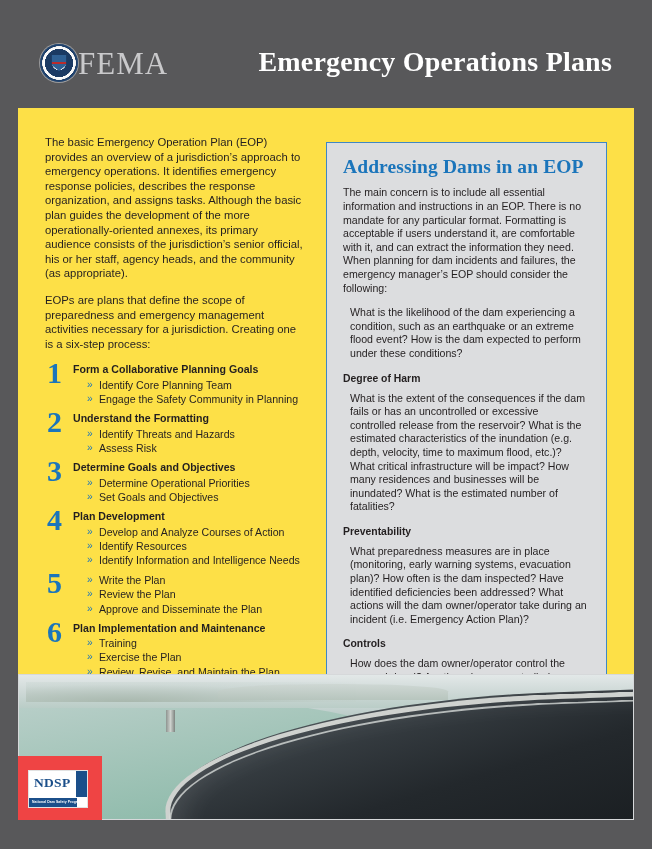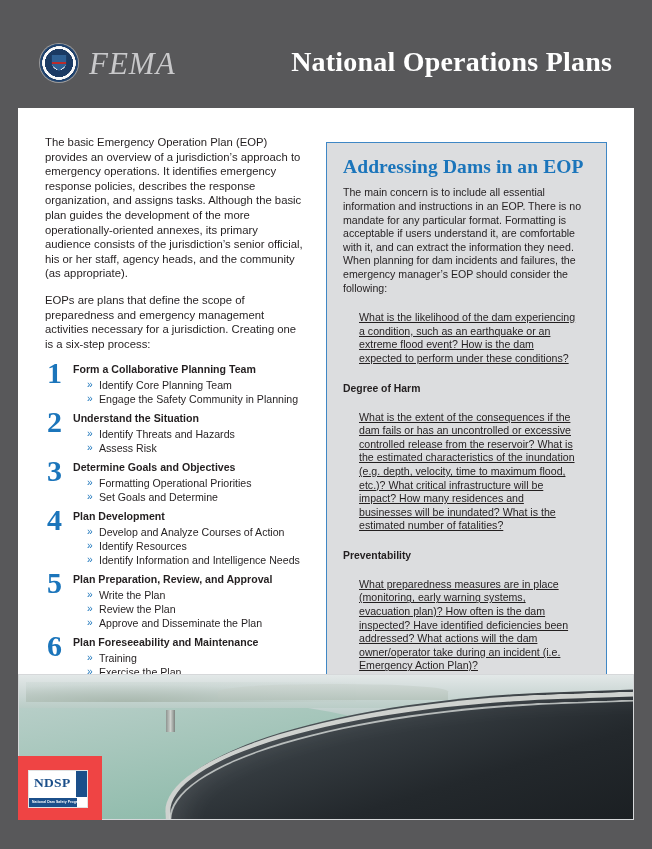--- a/index.html
+++ b/index.html
@@ -54,27 +54,25 @@
   .fema-seal::after {
     content: "";
     position: absolute;
     left: 50%; top: 50%;
     width: 15px; height: 16px;
     transform: translate(-50%, -50%);
     background: linear-gradient(180deg, #2f6094 0%, #2f6094 42%, #bb2b2b 43%, #bb2b2b 56%, #2f6094 57%, #2f6094 100%);
     clip-path: polygon(0% 0%, 100% 0%, 100% 62%, 50% 100%, 0% 62%);
   }
   #fema-wordmark {
-    margin-left: 11px;
     font-family: "Liberation Serif", serif;
     font-size: 31px;
     letter-spacing: 1px;
     color: #c9c9cb;
     line-height: 1;
-    font-style: italic;
   }
   #header-title {
     position: absolute;
     right: 22px;
     top: 50%;
     transform: translateY(-52%);
     font-family: "Liberation Serif", serif;
     font-weight: bold;
     font-size: 28px;
     color: #ffffff;
@@ -82,21 +80,21 @@
     white-space: nowrap;
   }
 
   
   #sheet {
     position: absolute;
     left: 18px;
     top: 108px;
     width: 616px;
     height: 712px;
-    background: #ffffff;
+    background: #fde047;
     overflow: hidden;
   }
 
   
   #left-col {
     position: absolute;
     left: 27px;
     top: 27px;
     width: 258px;
   }
@@ -198,22 +196,21 @@
     font-size: 10.4px;
     font-weight: bold;
     color: #231f20;
     margin: 0 0 1px 0;
     line-height: 13px;
   }
   .panel-sec-b {
     font-size: 10.6px;
     line-height: 13.6px;
     color: #231f20;
-    margin: 16px;
-    text-decoration: underline;
+    margin: 7px;
   }
 
   
   #photo {
     position: absolute;
     left: 0;
     bottom: 0;
     width: 616px;
     height: 146px;
     overflow: hidden;
@@ -381,82 +378,81 @@
 </head>
 <body>
 
 <div id="page">
 
   <div id="header-band">
     <div id="fema-lockup">
       <div class="fema-seal"></div>
       <div id="fema-wordmark">FEMA</div>
     </div>
-    <div id="header-title">National Operations Plans</div>
+    <div id="header-title">Emergency Operations Plans</div>
   </div>
 
   <div id="sheet">
 
     <div id="left-col">
 
       <p class="body-para">The basic Emergency Operation Plan (EOP) provides an overview of a jurisdiction’s approach to emergency operations. It identifies emergency response policies, describes the response organization, and assigns tasks. Although the basic plan guides the development of the more operationally-oriented annexes, its primary audience consists of the jurisdiction’s senior official, his or her staff, agency heads, and the community (as appropriate).</p>
       <p class="body-para">EOPs are plans that define the scope of preparedness and emergency management activities necessary for a jurisdiction. Creating one is a six-step process:</p>
 
       <div id="steps">
 
         <div class="step">
           <div class="step-num">1</div>
-          <p class="step-title">Form a Collaborative Planning Team</p>
+          <p class="step-title">Form a Collaborative Planning Goals</p>
           <ul class="step-sub">
             <li><span class="guillemet">»</span><span>Identify Core Planning Team</span></li>
             <li><span class="guillemet">»</span><span>Engage the Safety Community in Planning</span></li>
           </ul>
         </div>
 
         <div class="step">
           <div class="step-num">2</div>
-          <p class="step-title">Understand the Situation</p>
+          <p class="step-title">Understand the Formatting</p>
           <ul class="step-sub">
             <li><span class="guillemet">»</span><span>Identify Threats and Hazards</span></li>
             <li><span class="guillemet">»</span><span>Assess Risk</span></li>
           </ul>
         </div>
 
         <div class="step">
           <div class="step-num">3</div>
           <p class="step-title">Determine Goals and Objectives</p>
           <ul class="step-sub">
-            <li><span class="guillemet">»</span><span>Formatting Operational Priorities</span></li>
-            <li><span class="guillemet">»</span><span>Set Goals and Determine</span></li>
+            <li><span class="guillemet">»</span><span>Determine Operational Priorities</span></li>
+            <li><span class="guillemet">»</span><span>Set Goals and Objectives</span></li>
           </ul>
         </div>
 
         <div class="step">
           <div class="step-num">4</div>
           <p class="step-title">Plan Development</p>
           <ul class="step-sub">
             <li><span class="guillemet">»</span><span>Develop and Analyze Courses of Action</span></li>
             <li><span class="guillemet">»</span><span>Identify Resources</span></li>
             <li><span class="guillemet">»</span><span>Identify Information and Intelligence Needs</span></li>
           </ul>
         </div>
 
         <div class="step">
           <div class="step-num">5</div>
-          <p class="step-title">Plan Preparation, Review, and Approval</p>
           <ul class="step-sub">
             <li><span class="guillemet">»</span><span>Write the Plan</span></li>
             <li><span class="guillemet">»</span><span>Review the Plan</span></li>
             <li><span class="guillemet">»</span><span>Approve and Disseminate the Plan</span></li>
           </ul>
         </div>
 
         <div class="step">
           <div class="step-num">6</div>
-          <p class="step-title">Plan Foreseeability and Maintenance</p>
+          <p class="step-title">Plan Implementation and Maintenance</p>
           <ul class="step-sub">
             <li><span class="guillemet">»</span><span>Training</span></li>
             <li><span class="guillemet">»</span><span>Exercise the Plan</span></li>
             <li><span class="guillemet">»</span><span>Review, Revise, and Maintain the Plan</span></li>
           </ul>
         </div>
 
       </div>
 
       <p id="more-info"><span>More information can be found in the Comprehensive Preparedness Guide 101, online at </span><a href="#">https://www.fema.gov/media-library/assets/documents/25975</a></p>

